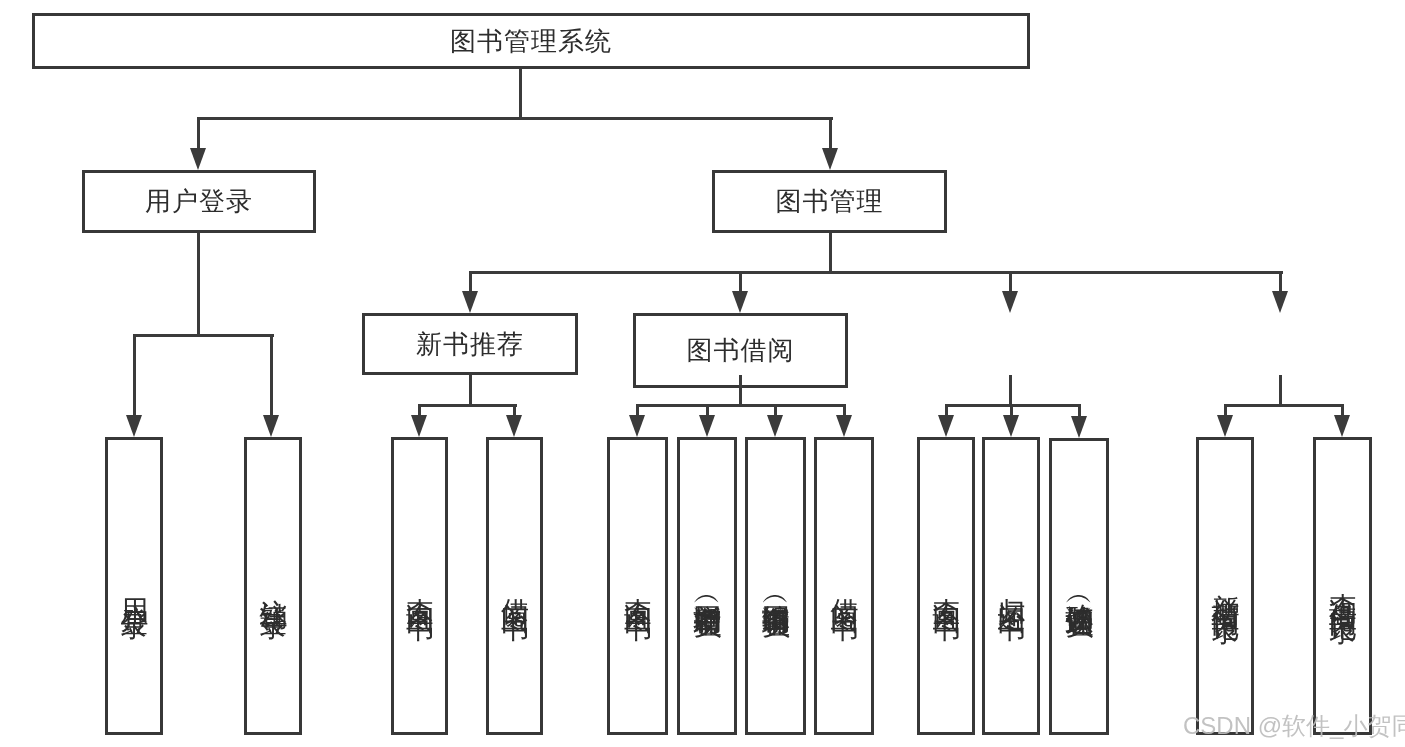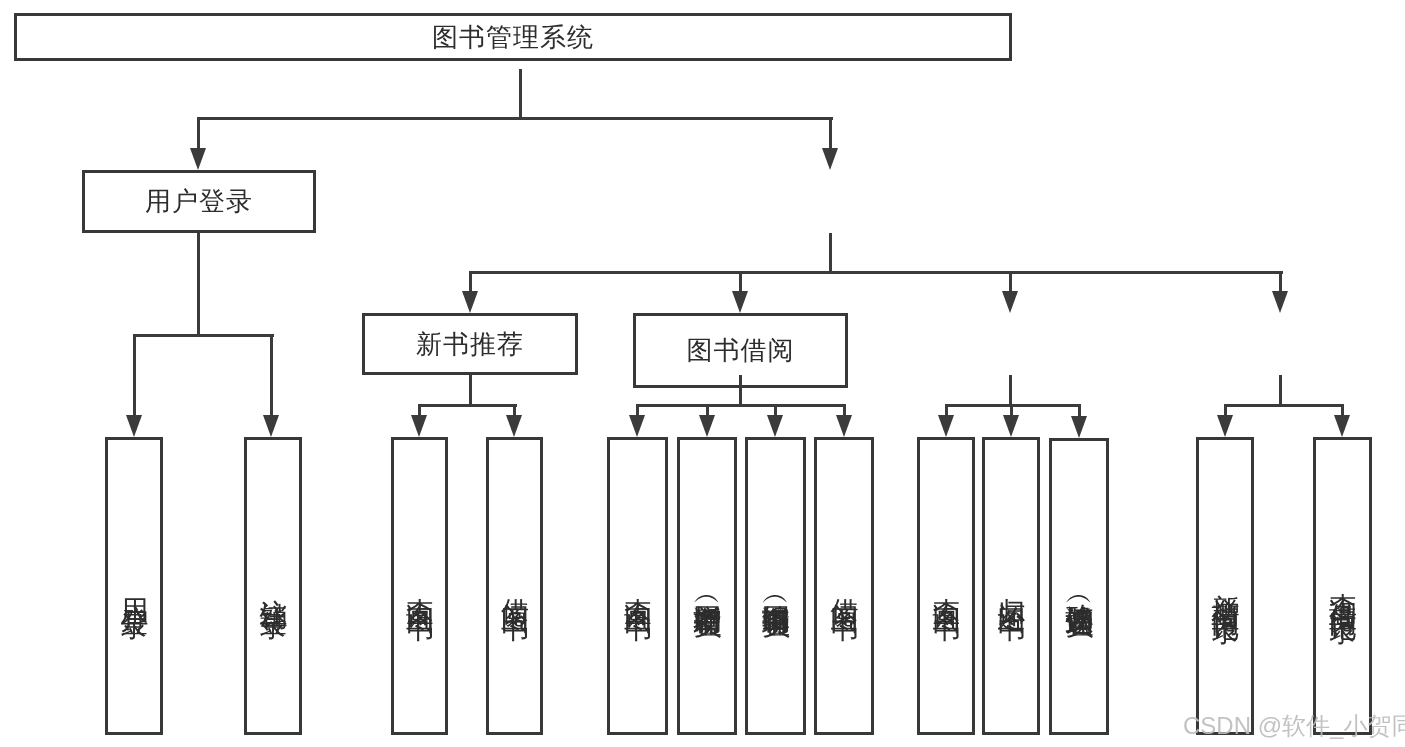--- a/index.html
+++ b/index.html
@@ -45,23 +45,24 @@
     opacity:0.92;
     z-index:5;
     white-space:nowrap;
   }
 </style>
 </head>
 <body>
 
 <div id="canvas">
 
-  <div class="box hbox" style="left:14px;top:13px;width:998px;height:48px;">图书管理系统</div>
+  <div class="box hbox" style="left:32px;top:13px;width:998px;height:56px;">图书管理系统</div>
 
   <div class="box hbox" style="left:82px;top:170px;width:234px;height:63px;">用户登录</div>
+  <div class="box hbox" style="left:712px;top:170px;width:235px;height:63px;">图书管理</div>
 
   <div class="box hbox" style="left:362px;top:313px;width:216px;height:62px;text-align:center;">新书推荐</div>
   <div class="box hbox" style="left:633px;top:313px;width:215px;height:75px;">图书借阅</div>
 
   <div class="box vbox" style="left:105px;top:437px;width:58px;height:298px;">用户登录</div>
   <div class="box vbox" style="left:244px;top:437px;width:58px;height:298px;">注销登录</div>
 
   <div class="box vbox" style="left:391px;top:437px;width:57px;height:298px;">查询图书</div>
   <div class="box vbox" style="left:486px;top:437px;width:57px;height:298px;">借阅图书</div>
 

